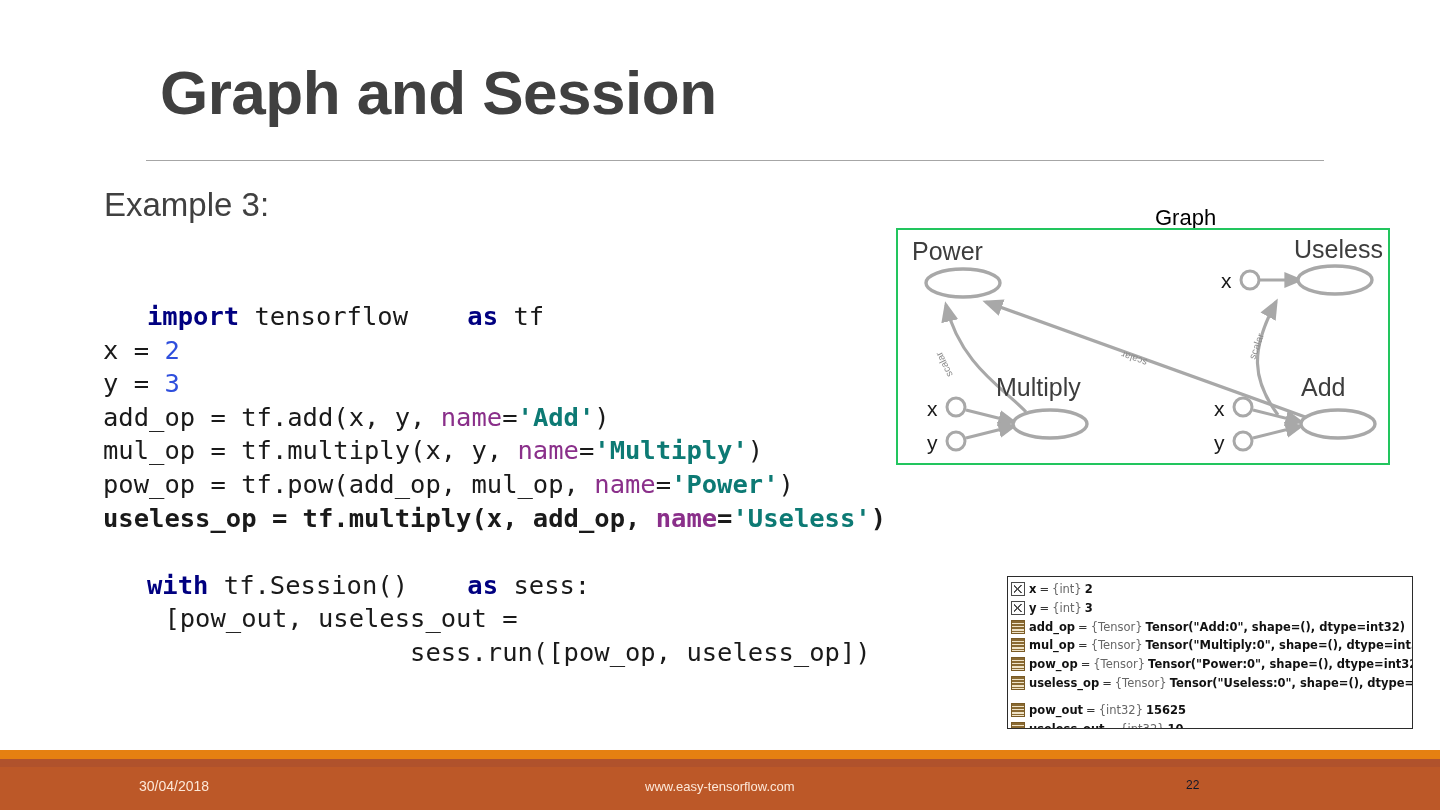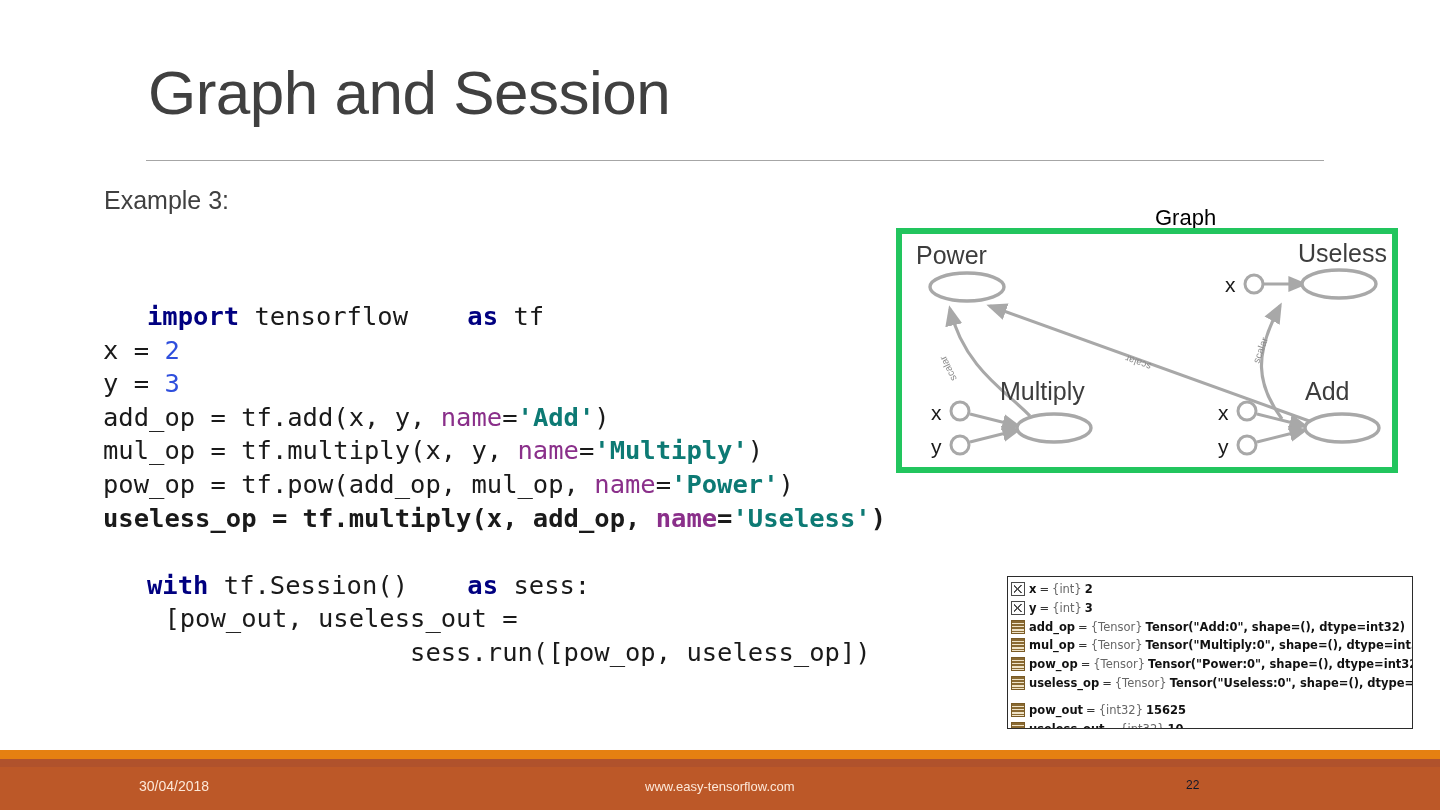--- a/index.html
+++ b/index.html
@@ -9,40 +9,40 @@
   }
   body {
     width: 1440px; height: 810px;
     position: relative; overflow: hidden;
     font-family: "Liberation Sans", sans-serif;
   }
 
   
   #slide-title {
     position: absolute;
-    left: 148px; top: 62px;
+    left: 160px; top: 62px;
     font-size: 62px;
-    font-weight: 400;
+    font-weight: 700;
     color: #404040;
     letter-spacing: -0.5px;
     line-height: 1;
     white-space: nowrap;
   }
   #title-rule {
     position: absolute;
     left: 146px; top: 160px;
     width: 1178px; height: 1px;
     background: #a6a6a6;
   }
 
   
   #example-label {
     position: absolute;
     left: 104px; top: 186px;
-    font-size: 25px;
+    font-size: 33px;
     color: #404040;
     font-weight: 400;
     white-space: nowrap;
   }
 
   
   #code-block {
     position: absolute;
     left: 103px; top: 300px;
     font-family: "DejaVu Sans Mono", "Liberation Mono", monospace;
@@ -62,21 +62,21 @@
   #graph-heading {
     position: absolute;
     left: 1155px; top: 205px;
     font-size: 22px; font-weight: normal; color: #000;
     white-space: nowrap;
   }
   #graph-panel {
     position: absolute;
     left: 896px; top: 228px;
     width: 490px; height: 233px;
-    border: 6px solid #22c55e;
+    border: 2px solid #22c55e;
     background: #fff;
     overflow: hidden;
   }
   #graph-svg { display: block; width: 490px; height: 233px; }
 
   
   #variables-heading {
     position: absolute;
     left: 1118px; top: 579px;
     font-size: 22px; font-weight: bold; color: #000;

